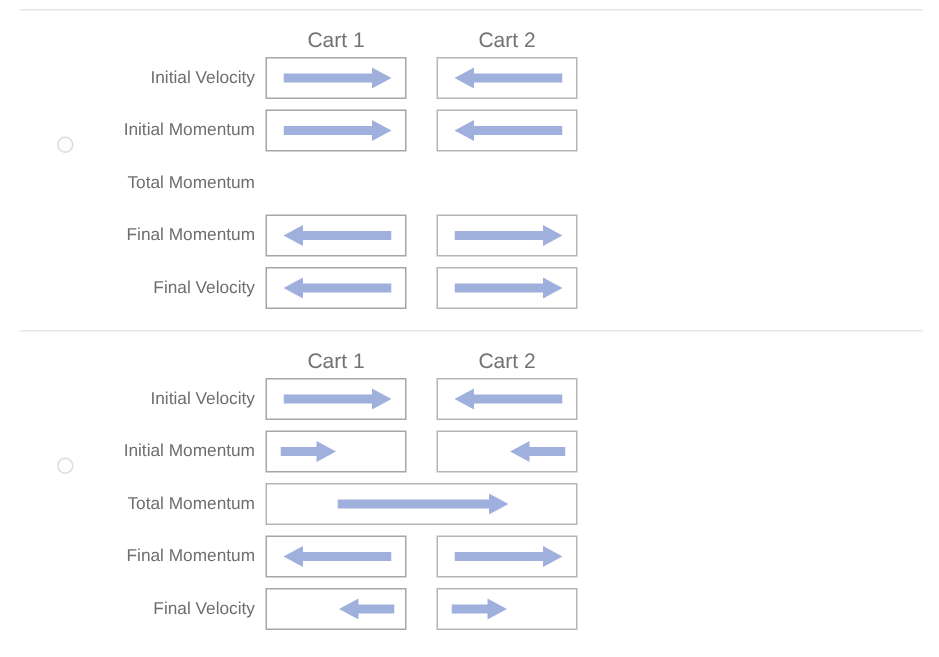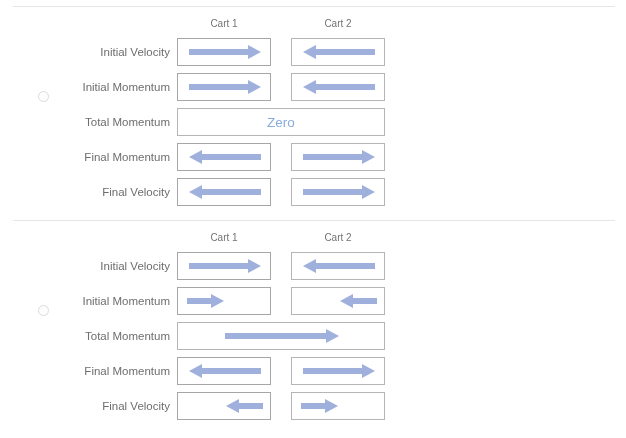--- a/index.html
+++ b/index.html
@@ -36,21 +36,21 @@
     width: 11px;
     height: 11px;
     border: 1px solid #dcdcdc;
     border-radius: 50%;
     background: #fdfdfd;
     box-sizing: border-box;
   }
 
   .col-header {
     position: absolute;
-    font-size: 10px;
+    font-size: 14px;
     color: #737373;
     text-align: center;
     white-space: nowrap;
   }
 
   .row-label {
     position: absolute;
     font-size: 11.5px;
     color: #6e6e6e;
     text-align: right;
@@ -125,23 +125,20 @@
         </span>
       </div>
       <div class="cell light-border" style="left:291px;width:94px;top:67px;position:absolute;">
         <span style="position:absolute;left:11px;top:0;bottom:0;display:block;">
           <svg class="arrow-svg" width="72" height="16" viewBox="0 0 72 16">
             <polygon points="72,5 13,5 13,1 0,8 13,15 13,11 72,11" fill="#9fb0dc"></polygon>
           </svg>
         </span>
       </div>
       <div class="row-label" style="right:456px;top:102px;">Total Momentum</div>
-      <div class="cell light-border" style="left:177px;width:208px;top:102px;position:absolute;">
-        <span class="zero-text">Zero</span>
-      </div>
       <div class="row-label" style="right:456px;top:137px;">Final Momentum</div>
       <div class="cell" style="left:177px;width:94px;top:137px;position:absolute;">
         <span style="position:absolute;left:11px;top:0;bottom:0;display:block;">
           <svg class="arrow-svg" width="72" height="16" viewBox="0 0 72 16">
             <polygon points="72,5 13,5 13,1 0,8 13,15 13,11 72,11" fill="#9fb0dc"></polygon>
           </svg>
         </span>
       </div>
       <div class="cell light-border" style="left:291px;width:94px;top:137px;position:absolute;">
         <span style="position:absolute;left:11px;top:0;bottom:0;display:block;">

